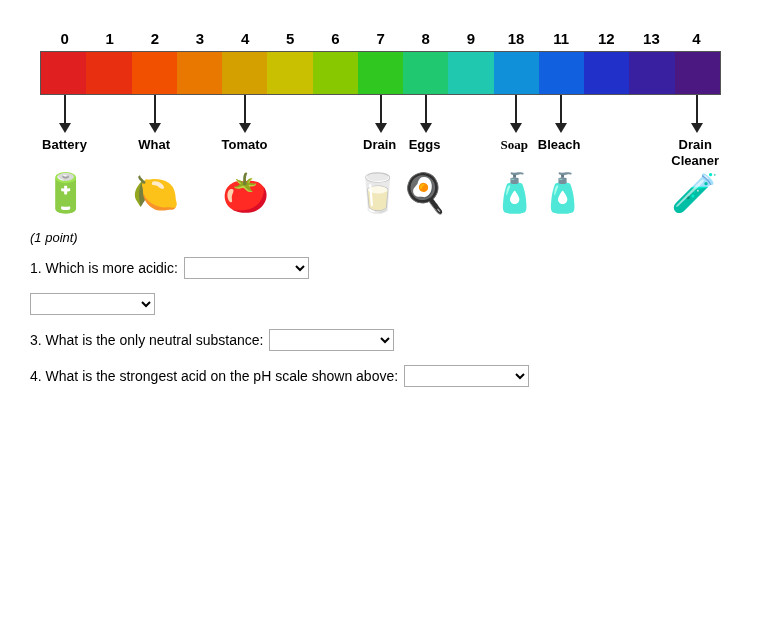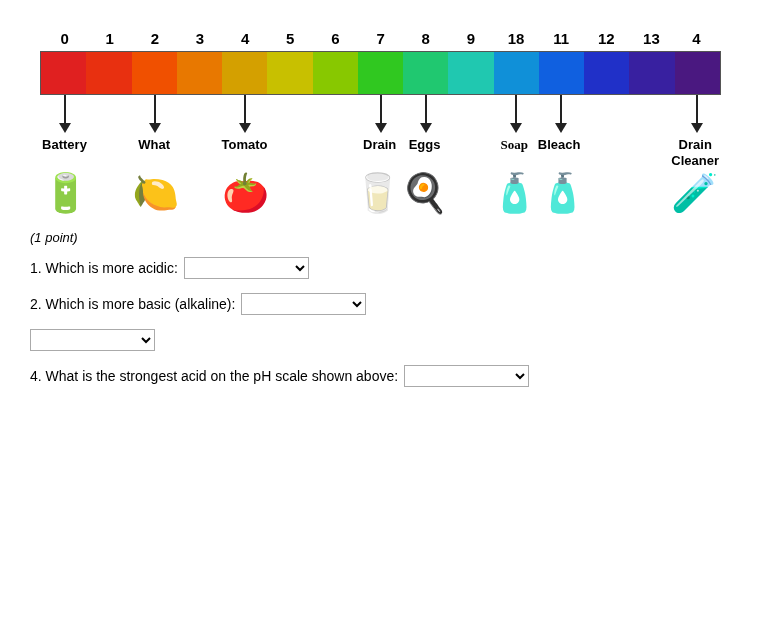--- a/index.html
+++ b/index.html
@@ -291,25 +291,25 @@
 
 <div class="questions-section">
   <div class="point-label">(1 point)</div>
 
   <div class="question-row">
     <span class="question-text">1. Which is more acidic:</span>
     <select class="question-select" id="q1-select"><option value=""></option><option value="Battery">Battery</option><option value="Lemon">Lemon</option><option value="Tomato">Tomato</option><option value="Milk">Milk</option><option value="Eggs">Eggs</option><option value="Soap">Soap</option><option value="Bleach">Bleach</option><option value="Drain Cleaner">Drain Cleaner</option></select>
   </div>
 
   <div class="question-row">
-    <span class="question-text">2. Which is more basic (alkaline):</span>
     <select class="question-select" id="q2-select"><option value=""></option><option value="Battery">Battery</option><option value="Lemon">Lemon</option><option value="Tomato">Tomato</option><option value="Milk">Milk</option><option value="Eggs">Eggs</option><option value="Soap">Soap</option><option value="Bleach">Bleach</option><option value="Drain Cleaner">Drain Cleaner</option></select>
   </div>
 
   <div class="question-row">
+    <span class="question-text">3. What is the only neutral substance:</span>
     <select class="question-select" id="q3-select"><option value=""></option><option value="Battery">Battery</option><option value="Lemon">Lemon</option><option value="Tomato">Tomato</option><option value="Milk">Milk</option><option value="Eggs">Eggs</option><option value="Soap">Soap</option><option value="Bleach">Bleach</option><option value="Drain Cleaner">Drain Cleaner</option></select>
   </div>
 
   <div class="question-row">
     <span class="question-text">4. What is the strongest acid on the pH scale shown above:</span>
     <select class="question-select" id="q4-select"><option value=""></option><option value="Battery">Battery</option><option value="Lemon">Lemon</option><option value="Tomato">Tomato</option><option value="Milk">Milk</option><option value="Eggs">Eggs</option><option value="Soap">Soap</option><option value="Bleach">Bleach</option><option value="Drain Cleaner">Drain Cleaner</option></select>
   </div>
 </div>
 
 </body></html>

